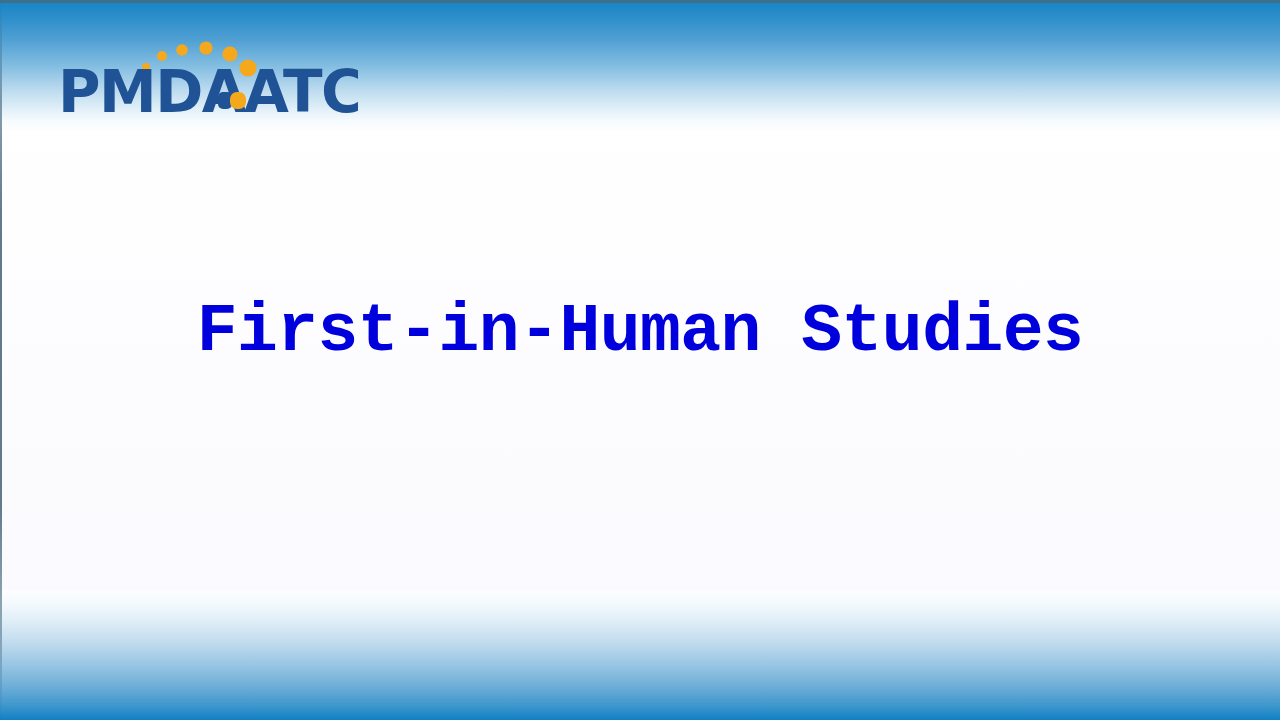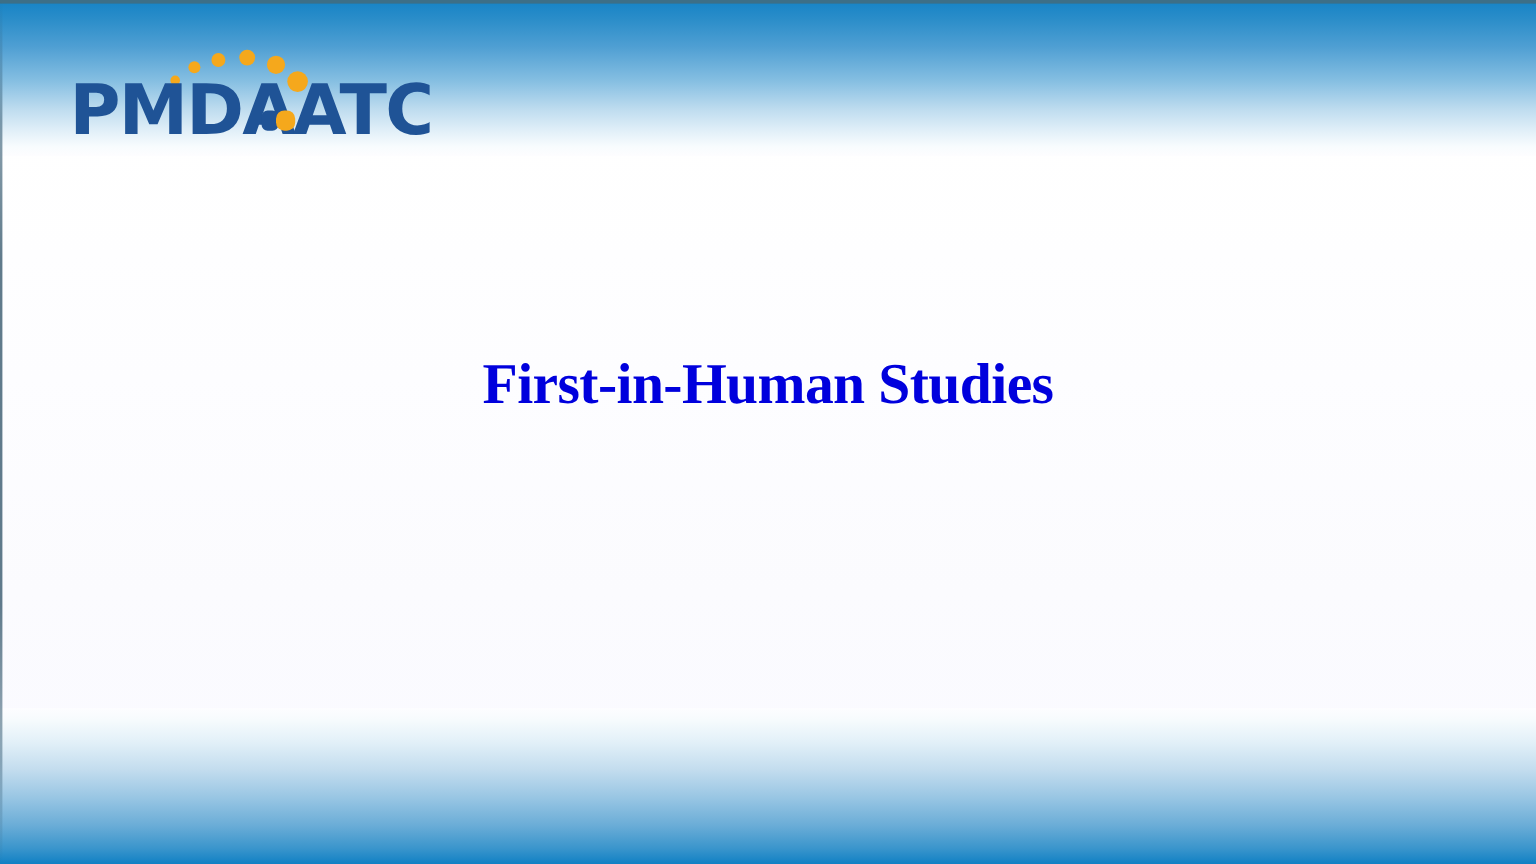--- a/index.html
+++ b/index.html
@@ -116,23 +116,23 @@
   .title-wrap {
     position: absolute;
     left: 0;
     top: 296px;
     width: 1280px;
     text-align: center;
     z-index: 5;
   }
   .title {
     display: inline-block;
-    font-family: Liberation Serif, serif;
+    font-family: Liberation Mono, monospace;
     font-weight: bold;
-    font-size: 48px;
+    font-size: 68px;
     line-height: 1.05;
     letter-spacing: -0.5px;
     color: #0000dd;
     white-space: nowrap;
   }
 </style>
 </head>
 <body>
 
 <div class="slide">

